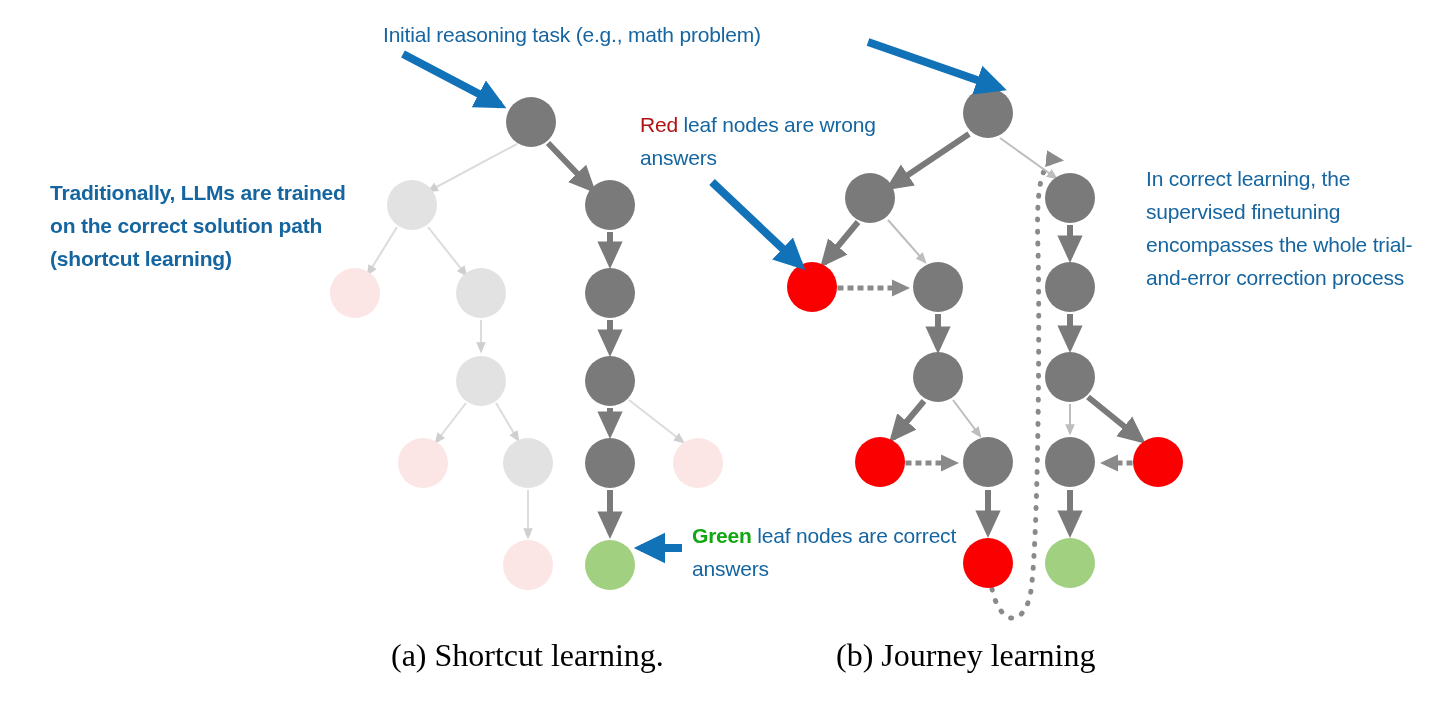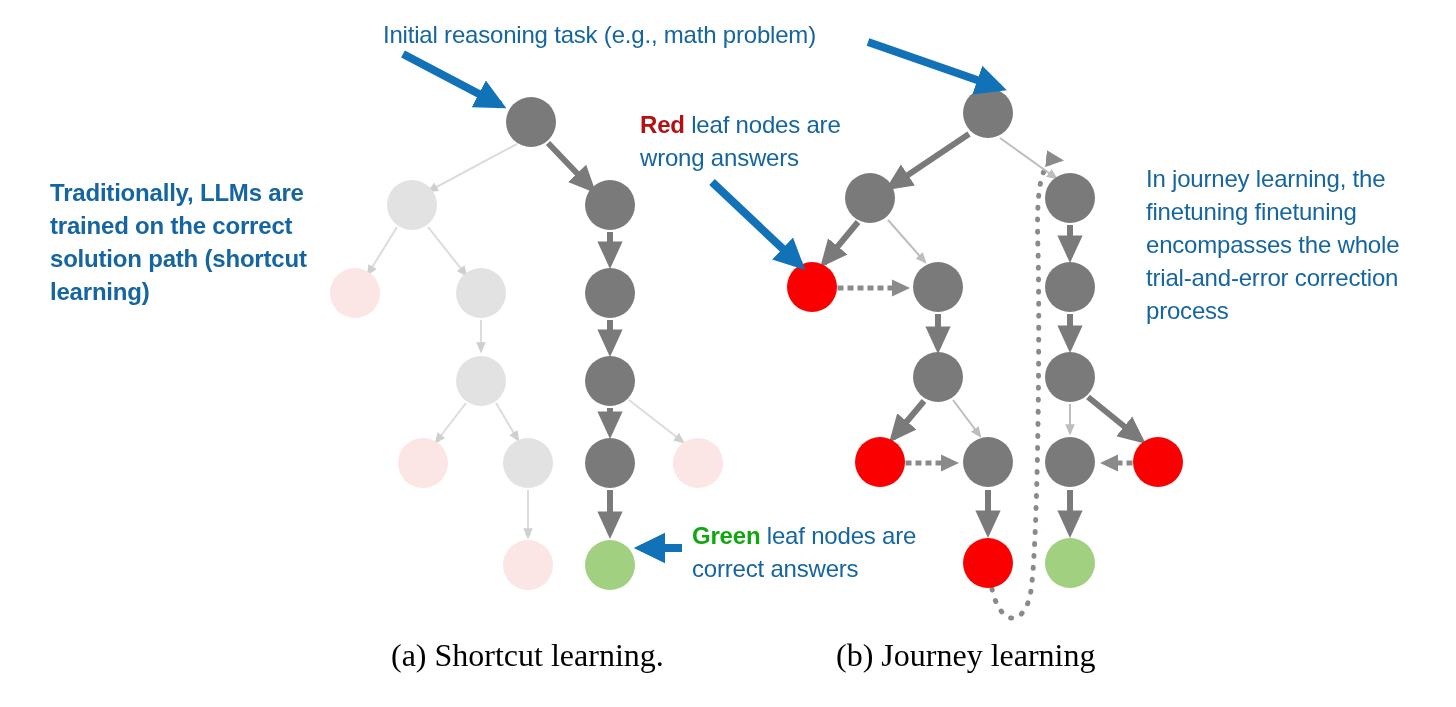--- a/index.html
+++ b/index.html
@@ -19,29 +19,29 @@
     position: absolute;
     left: 0;
     top: 0;
     width: 1456px;
     height: 707px;
   }
   .annot {
     position: absolute;
     color: #1565a0;
     font-family: "Liberation Sans", sans-serif;
-    font-size: 24px;
+    font-size: 21px;
     line-height: 33px;
     font-weight: 400;
     white-space: pre-line;
     letter-spacing: -0.2px;
   }
   .annot .kw-red {
     color: #b11113;
-    font-weight: bold;
+    font-weight: normal;
   }
   .annot .kw-green {
     color: #11a711;
     font-weight: bold;
     margin-top: 12px;
   }
   #annot-top {
     left: 383px;
     top: 18px;
   }
@@ -221,18 +221,18 @@
   </svg>
 
   <div class="annot" id="annot-top">Initial reasoning task (e.g., math problem)</div>
 
   <div class="annot" id="annot-left">Traditionally, LLMs are trained on the correct solution path (shortcut learning)</div>
 
   <div class="annot" id="annot-red"><span class="kw-red">Red</span><span> leaf nodes are wrong answers</span></div>
 
   <div class="annot" id="annot-green"><span class="kw-green">Green</span><span> leaf nodes are correct answers</span></div>
 
-  <div class="annot" id="annot-right">In journey learning, the finetuning finetuning encompasses the whole trial-and-error correction process</div>
+  <div class="annot" id="annot-right">In correct learning, the supervised finetuning encompasses the whole trial-and-error correction process</div>
 
   <div class="caption" id="caption-a">(a) Shortcut learning.</div>
   <div class="caption" id="caption-b">(b) Journey learning</div>
 
 </div>
 
 </body></html>

